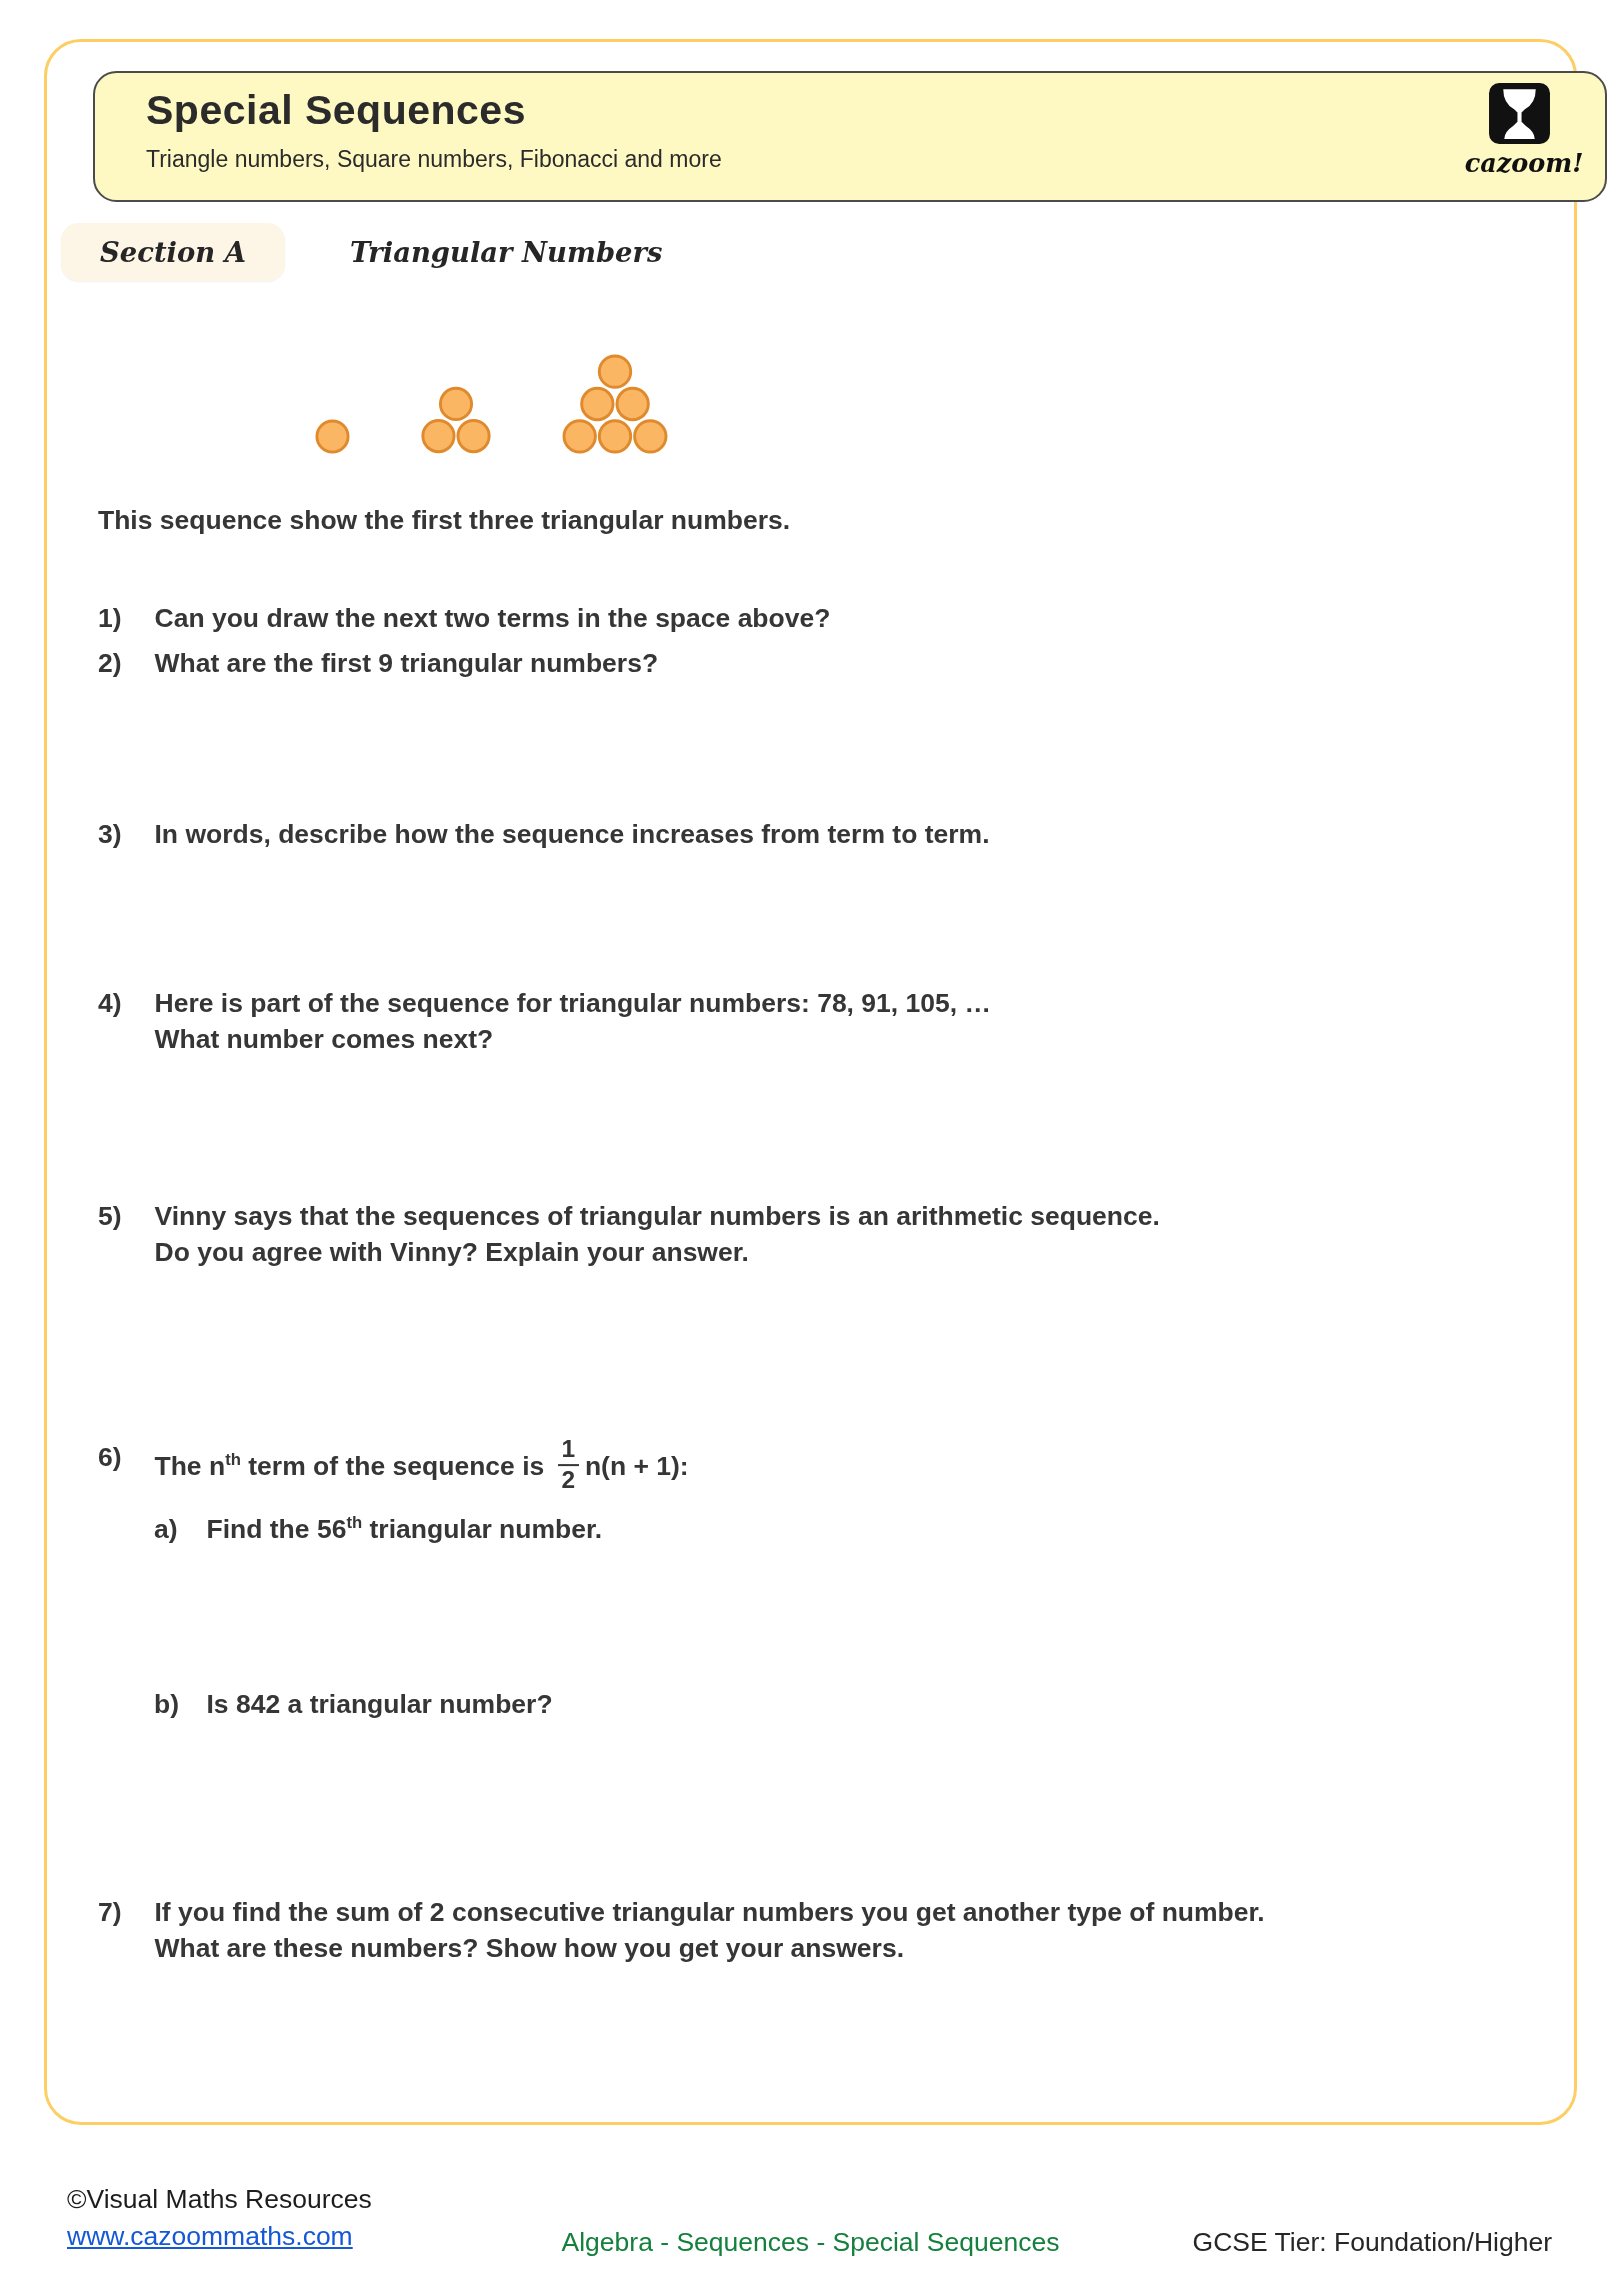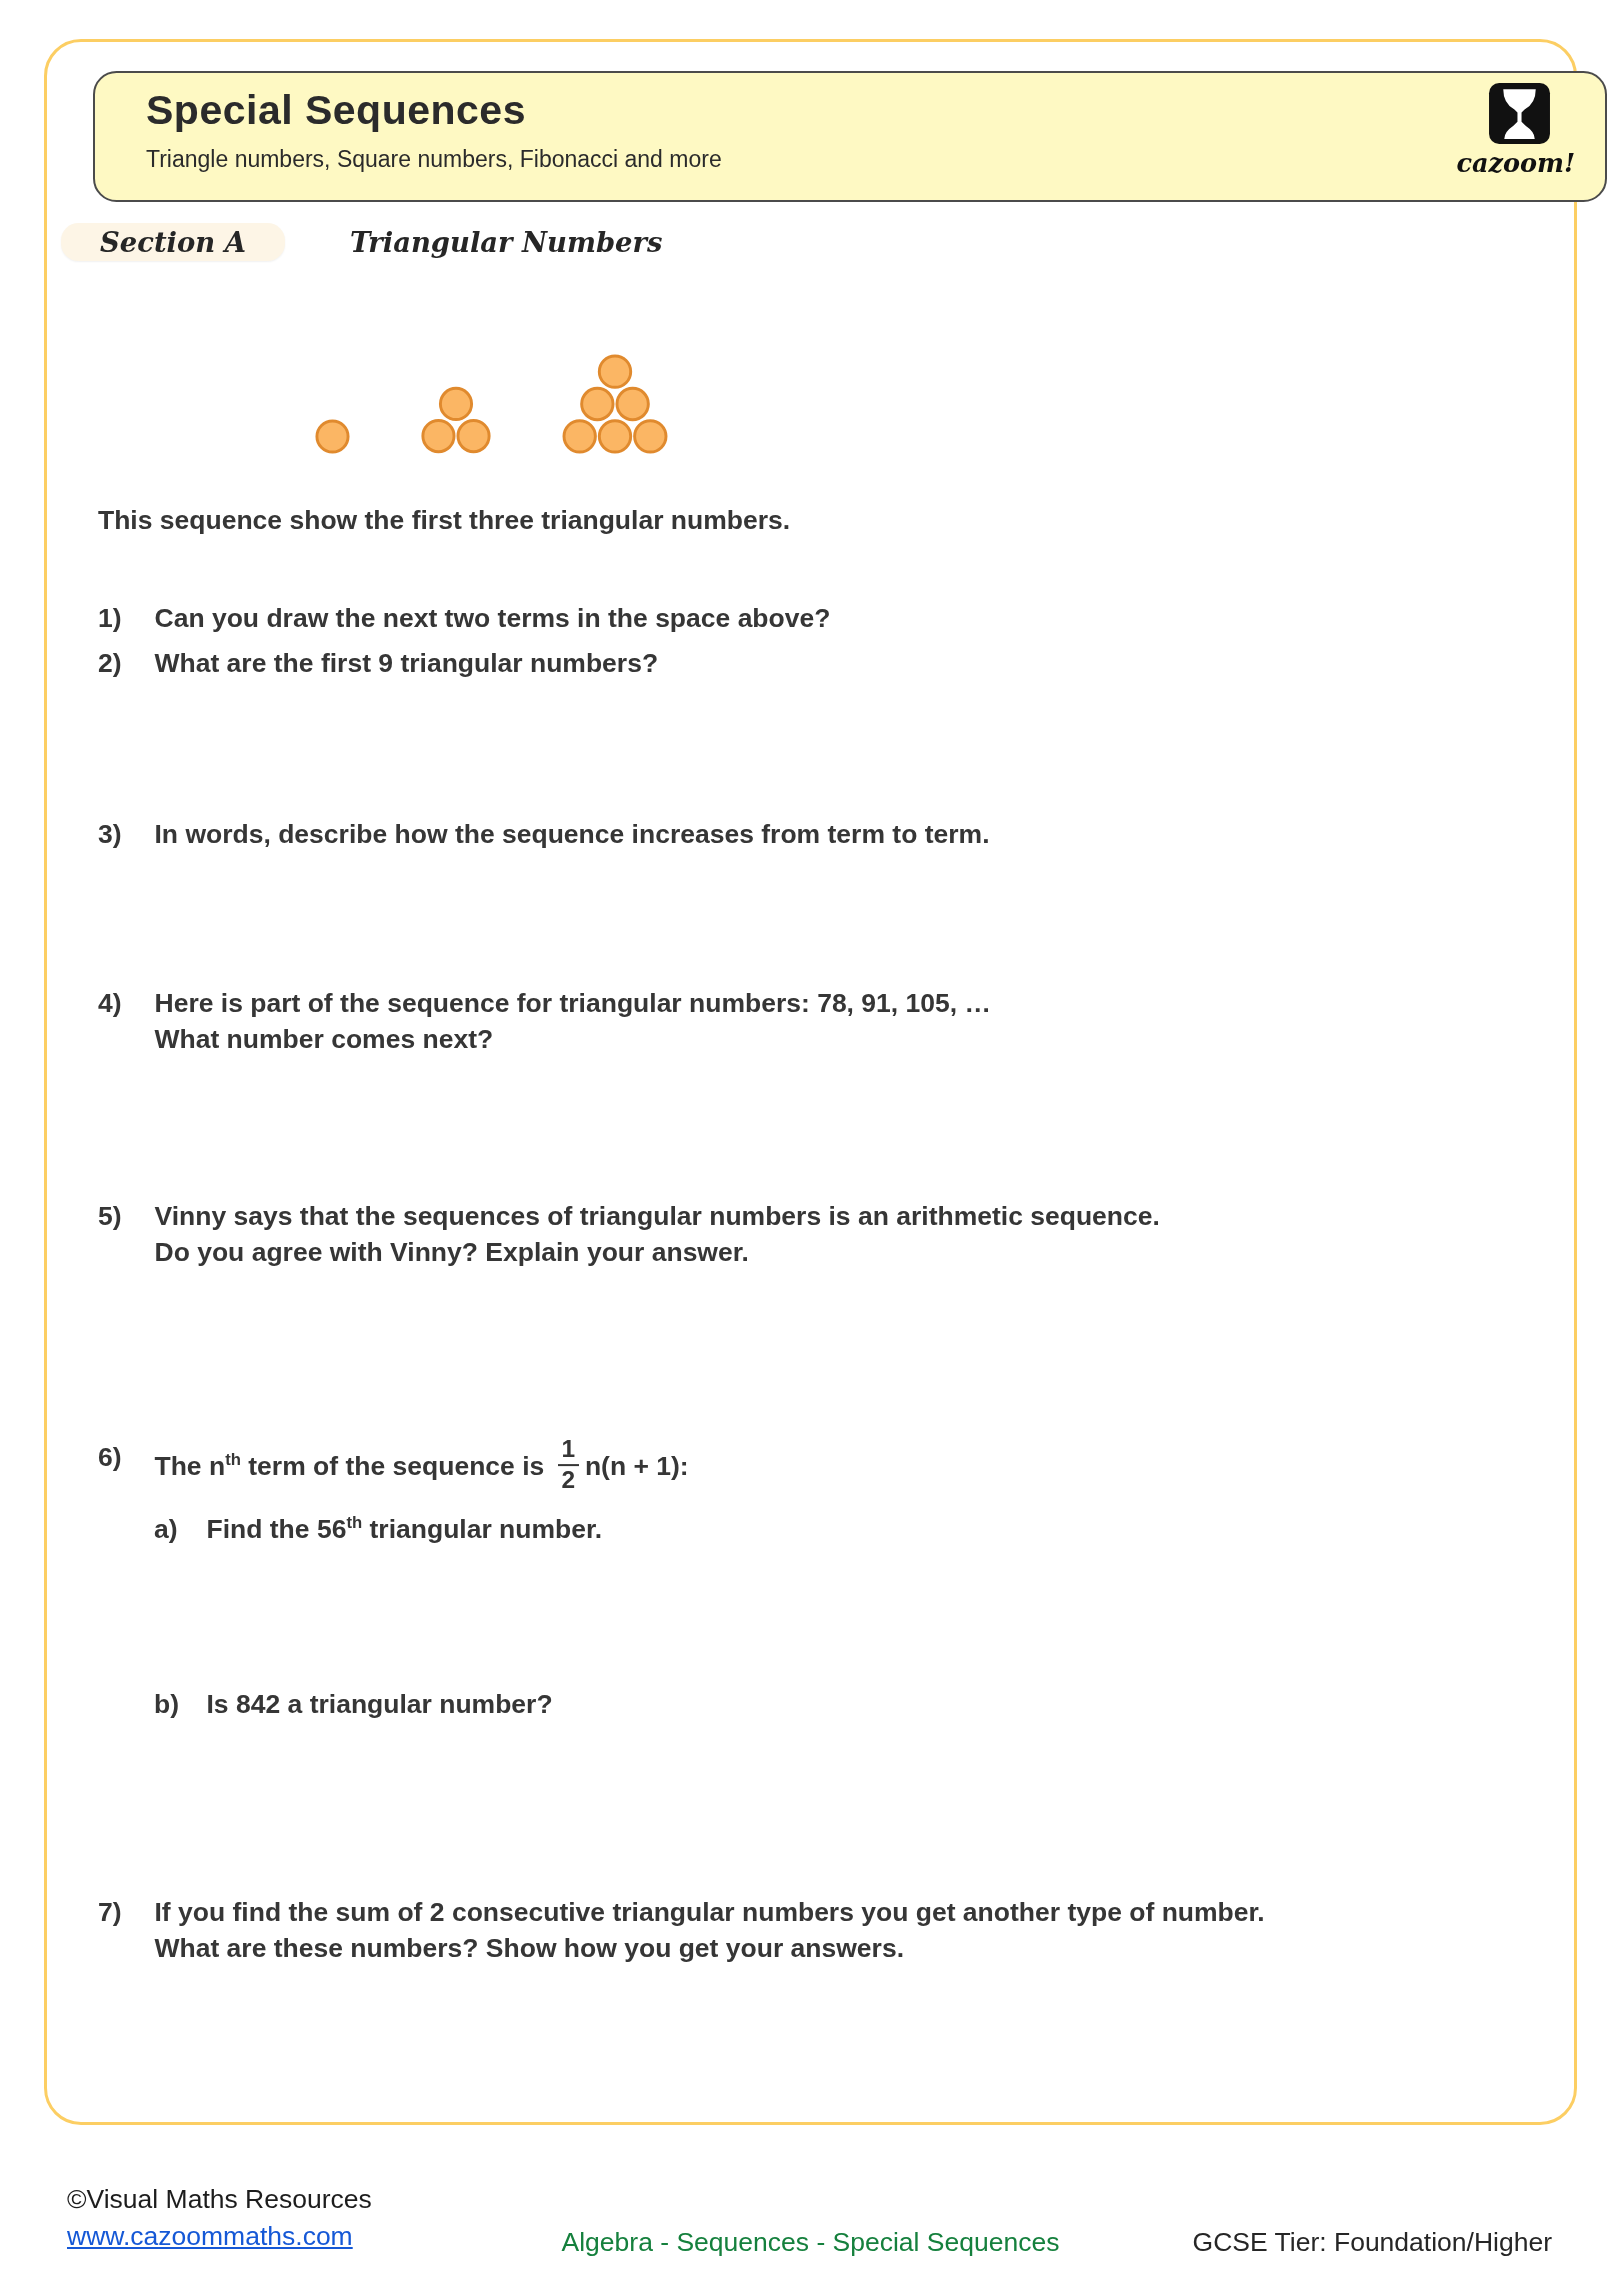--- a/index.html
+++ b/index.html
@@ -18,29 +18,29 @@
     border:2.9px solid #4b4b4b; border-radius:23.5px; background:#fef9c3;
   }
   .title {
     position:absolute; left:51px; top:13.7px;
     font-size:41px; font-weight:bold; color:#2b2b2b; letter-spacing:0.5px;
   }
   .subtitle {
     position:absolute; left:51px; top:73px;
     font-size:23px; font-weight:normal; color:#2b2b2b;
   }
-  .logo { position:absolute; right:21.6px; top:7.8px; width:127px; text-align:left; }
+  .logo { position:absolute; right:21.6px; top:7.8px; width:127px; text-align:right; }
   .logo svg { display:block; margin:0 auto; }
   .logo-text {
     font-family:"DejaVu Serif", serif; font-style:italic; font-weight:bold;
     font-size:25.5px; color:#111; margin-top:2px;
   }
   .section-row { position:absolute; left:61px; top:223px; display:flex; align-items:center; }
   .section-badge {
-    background:#FDF5E6; border-radius:17.6px; padding:3px 39px;
+    background:#FDF5E6; border-radius:17.6px; padding:13px 39px;
     box-shadow:0 1px 2px rgba(0,0,0,0.06);
   }
   .serif-italic {
     font-family:"DejaVu Serif", serif; font-style:italic; font-weight:bold;
     font-size:27.4px; color:#262626;
   }
   .section-title { margin-left:65px;text-align:center; }
   .dots-row {
     position:absolute; left:312px; top:353px;
     display:flex; align-items:flex-end; gap:65px;

